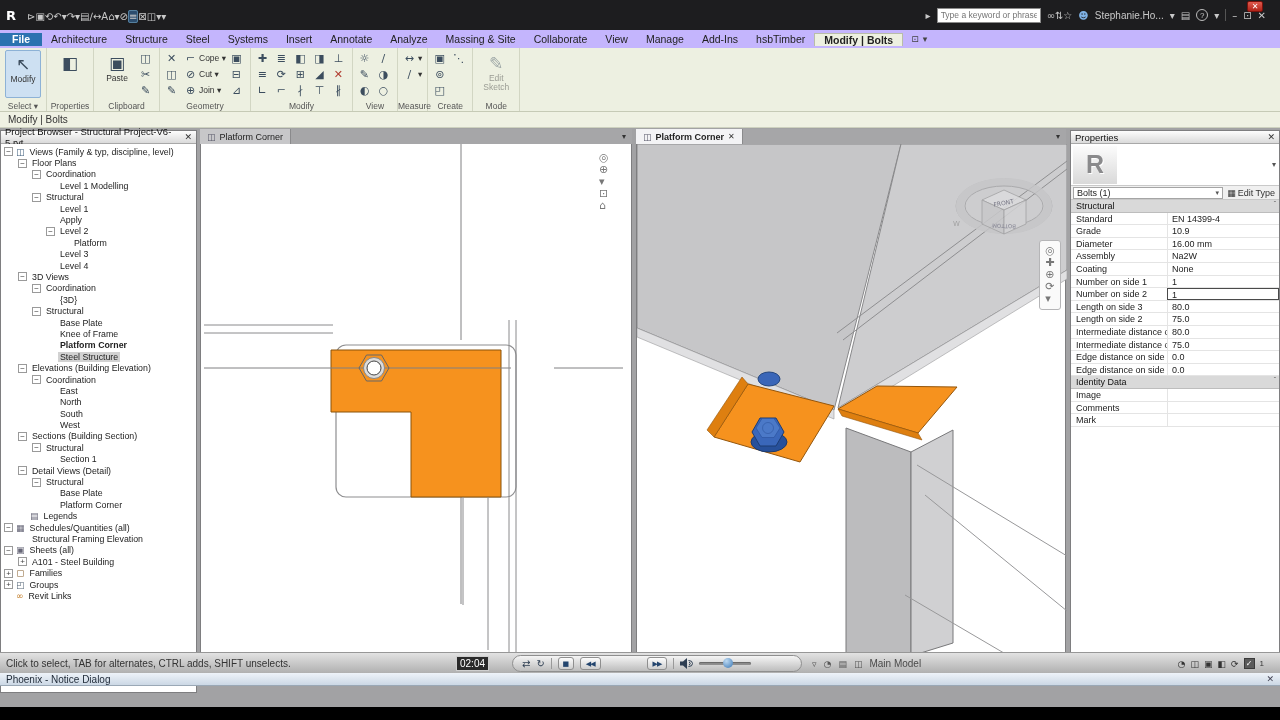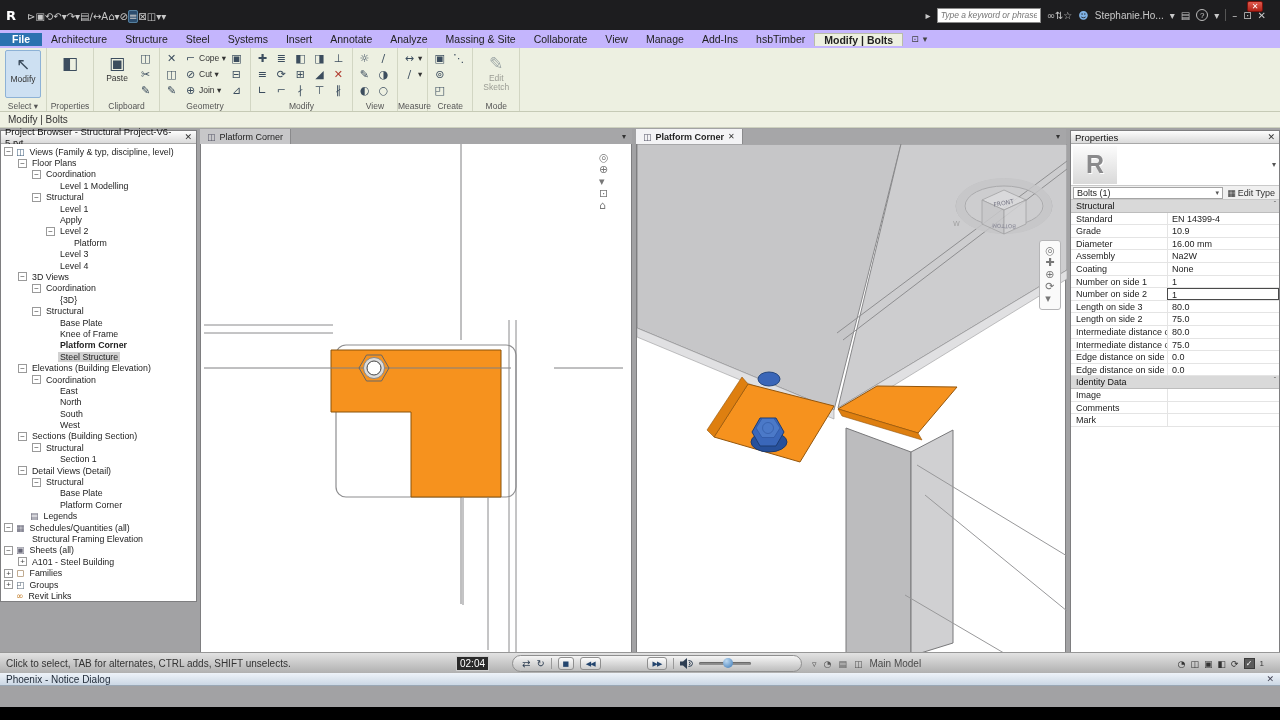--- a/index.html
+++ b/index.html
@@ -10,21 +10,21 @@
   
   .titlebar{position:absolute;left:0;top:0;width:1280px;height:30px;background:#1d1d1f;display:flex;align-items:center;color:#d8d8d8}
   .qat{display:flex;align-items:center;gap:5px;padding-left:6px}
   .qi{font-size:10px;color:#c9c9c9;min-width:11px;text-align:center;cursor:default}
   .qi[data-hl="true"]{background:#2c4d6e;border:1px solid #55809f;border-radius:2px}
   .qlogo{font-size:13px;font-weight:bold;color:#fff;width:16px}
   .tb-title{position:absolute;left:50%;transform:translateX(-50%);font-size:10.5px;white-space:nowrap;color:#ececec}
   .tb-right{position:absolute;right:14px;top:0;height:30px;display:flex;align-items:center;gap:6px;font-size:10px;color:#c9c9c9}
   .tb-right .sep{width:1px;height:12px;background:#555}
   .searchwrap{display:flex;align-items:center;gap:3px}
-  .searchbox{width:104px;height:15px;border:1px solid #8a8a8a;background:#fff;font-size:8.5px;font-style:italic;color:#666;padding:0 3px;font-family:"Liberation Sans",sans-serif}
+  .searchbox{width:104px;height:15px;border:1px solid #8a8a8a;background:#fff;font-size:8.5px;color:#666;padding:0 3px;font-family:"Liberation Sans",sans-serif}
   .avatar{color:#7fb2e5}
   .helpcircle{width:12px;height:12px;border:1px solid #bbb;border-radius:50%;font-size:8px;display:flex;align-items:center;justify-content:center}
   .red-x{position:absolute;left:1247px;top:1px;width:16px;height:11px;background:linear-gradient(#e05a4e,#b02318);border:1px solid #7a120c;color:#fff;font-size:8px;line-height:9px;text-align:center;border-radius:2px}
 
   
   .tabsrow{position:absolute;left:0;top:30px;width:1280px;height:18px;background:#c4b5fd;display:flex;font-size:10.5px;color:#222;align-items:center}
   .tab{display:flex;align-items:center;padding:0 9px;cursor:default}
   .tab[data-file="true"]{background:#2b72b0;color:#fff;font-weight:bold;padding:0 12px}
   .tab[data-active="true"]{background:#edf0e1;font-weight:bold;border:1px solid #b9bda9;border-bottom:none}
   .tab-extra{display:flex;align-items:center;gap:4px;padding:0 8px;font-size:9px;color:#444}
@@ -46,21 +46,21 @@
 
   
   .modebar{position:absolute;left:0;top:112px;width:1280px;height:16px;background:#eff1e3;border-bottom:1px solid #cdd1bf;display:flex;align-items:center;padding-left:8px;font-size:10px;color:#333}
 
   
   .panel{position:absolute;background:#f0f0f0;border:1px solid #7e7e80;display:flex;flex-direction:column}
   .phead{height:13px;background:linear-gradient(#fdfdfd,#dadada);border-bottom:1px solid #a8a8a8;display:flex;align-items:center;padding:0 4px;font-size:9.5px;color:#111}
   .phead .px{margin-left:auto;font-size:9px;color:#333}
 
   
-  .browser{left:0;top:130px;width:197px;height:472px}
+  .browser{left:0;top:130px;width:197px;height:563px}
   .tree{flex:1;background:#fff;overflow:hidden;padding-top:2px}
   .titem{display:flex;align-items:center;height:11.4px;font-size:8.8px;color:#222;white-space:nowrap}
   .titem[data-ind="0"]{padding-left:3px}
   .titem[data-ind="1"]{padding-left:17px}
   .titem[data-ind="2"]{padding-left:31px}
   .titem[data-ind="3"]{padding-left:45px}
   .titem[data-ind="4"]{padding-left:59px}
   .exp{width:9px;height:9px;margin-right:3px;display:none;align-items:center;justify-content:center;font-size:8px;color:#444;border:1px solid #9a9a9a;background:#fff;line-height:7px;flex:none}
   .exp[data-exp]{display:flex}
   .exp[data-exp="minus"]::before{content:"\2212"}

